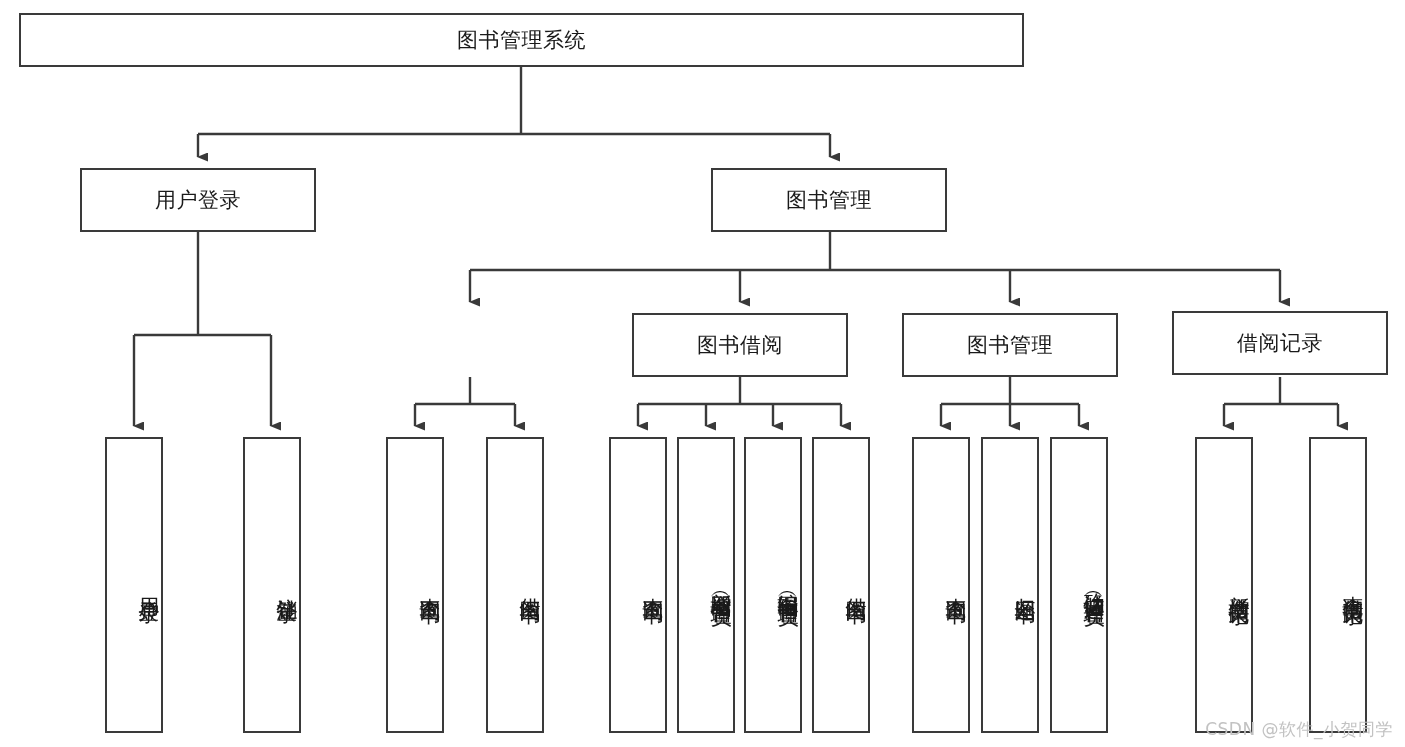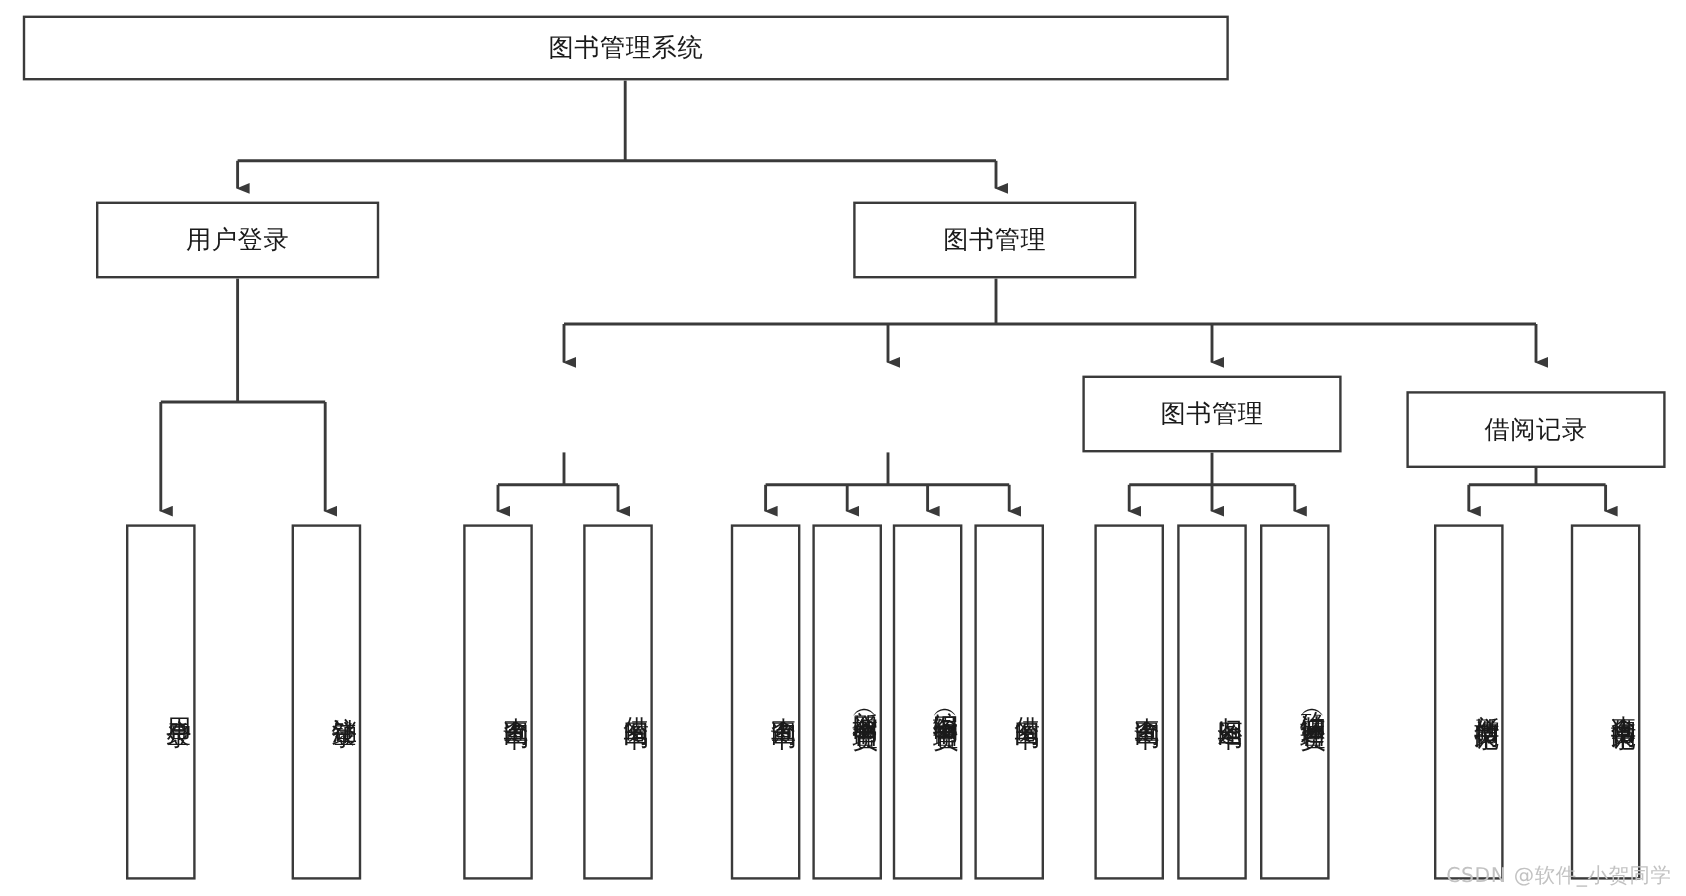--- a/index.html
+++ b/index.html
@@ -129,24 +129,27 @@
     <span class="node-label">图书管理系统</span>
   </div>
 
   <div class="node h" style="left:80px; top:168px; width:236px; height:64px;">
     <span class="node-label">用户登录</span>
   </div>
   <div class="node h" style="left:711px; top:168px; width:236px; height:64px;">
     <span class="node-label">图书管理</span>
   </div>
 
+  <div class="node h" style="left:632px; top:313px; width:216px; height:64px;">
+    <span class="node-label">图书借阅</span>
+  </div>
   <div class="node h" style="left:902px; top:313px; width:216px; height:64px;">
     <span class="node-label">图书管理</span>
   </div>
-  <div class="node h" style="left:1172px; top:326px; width:216px; height:64px;">
+  <div class="node h" style="left:1172px; top:311px; width:216px; height:64px;">
     <span class="node-label">借阅记录</span>
   </div>
 
   <div class="node v" style="left:105px; top:437px; width:58px; height:296px;">
     <span class="node-label">用户登录</span>
   </div>
   <div class="node v" style="left:243px; top:437px; width:58px; height:296px;">
     <span class="node-label">注销登录</span>
   </div>
 

